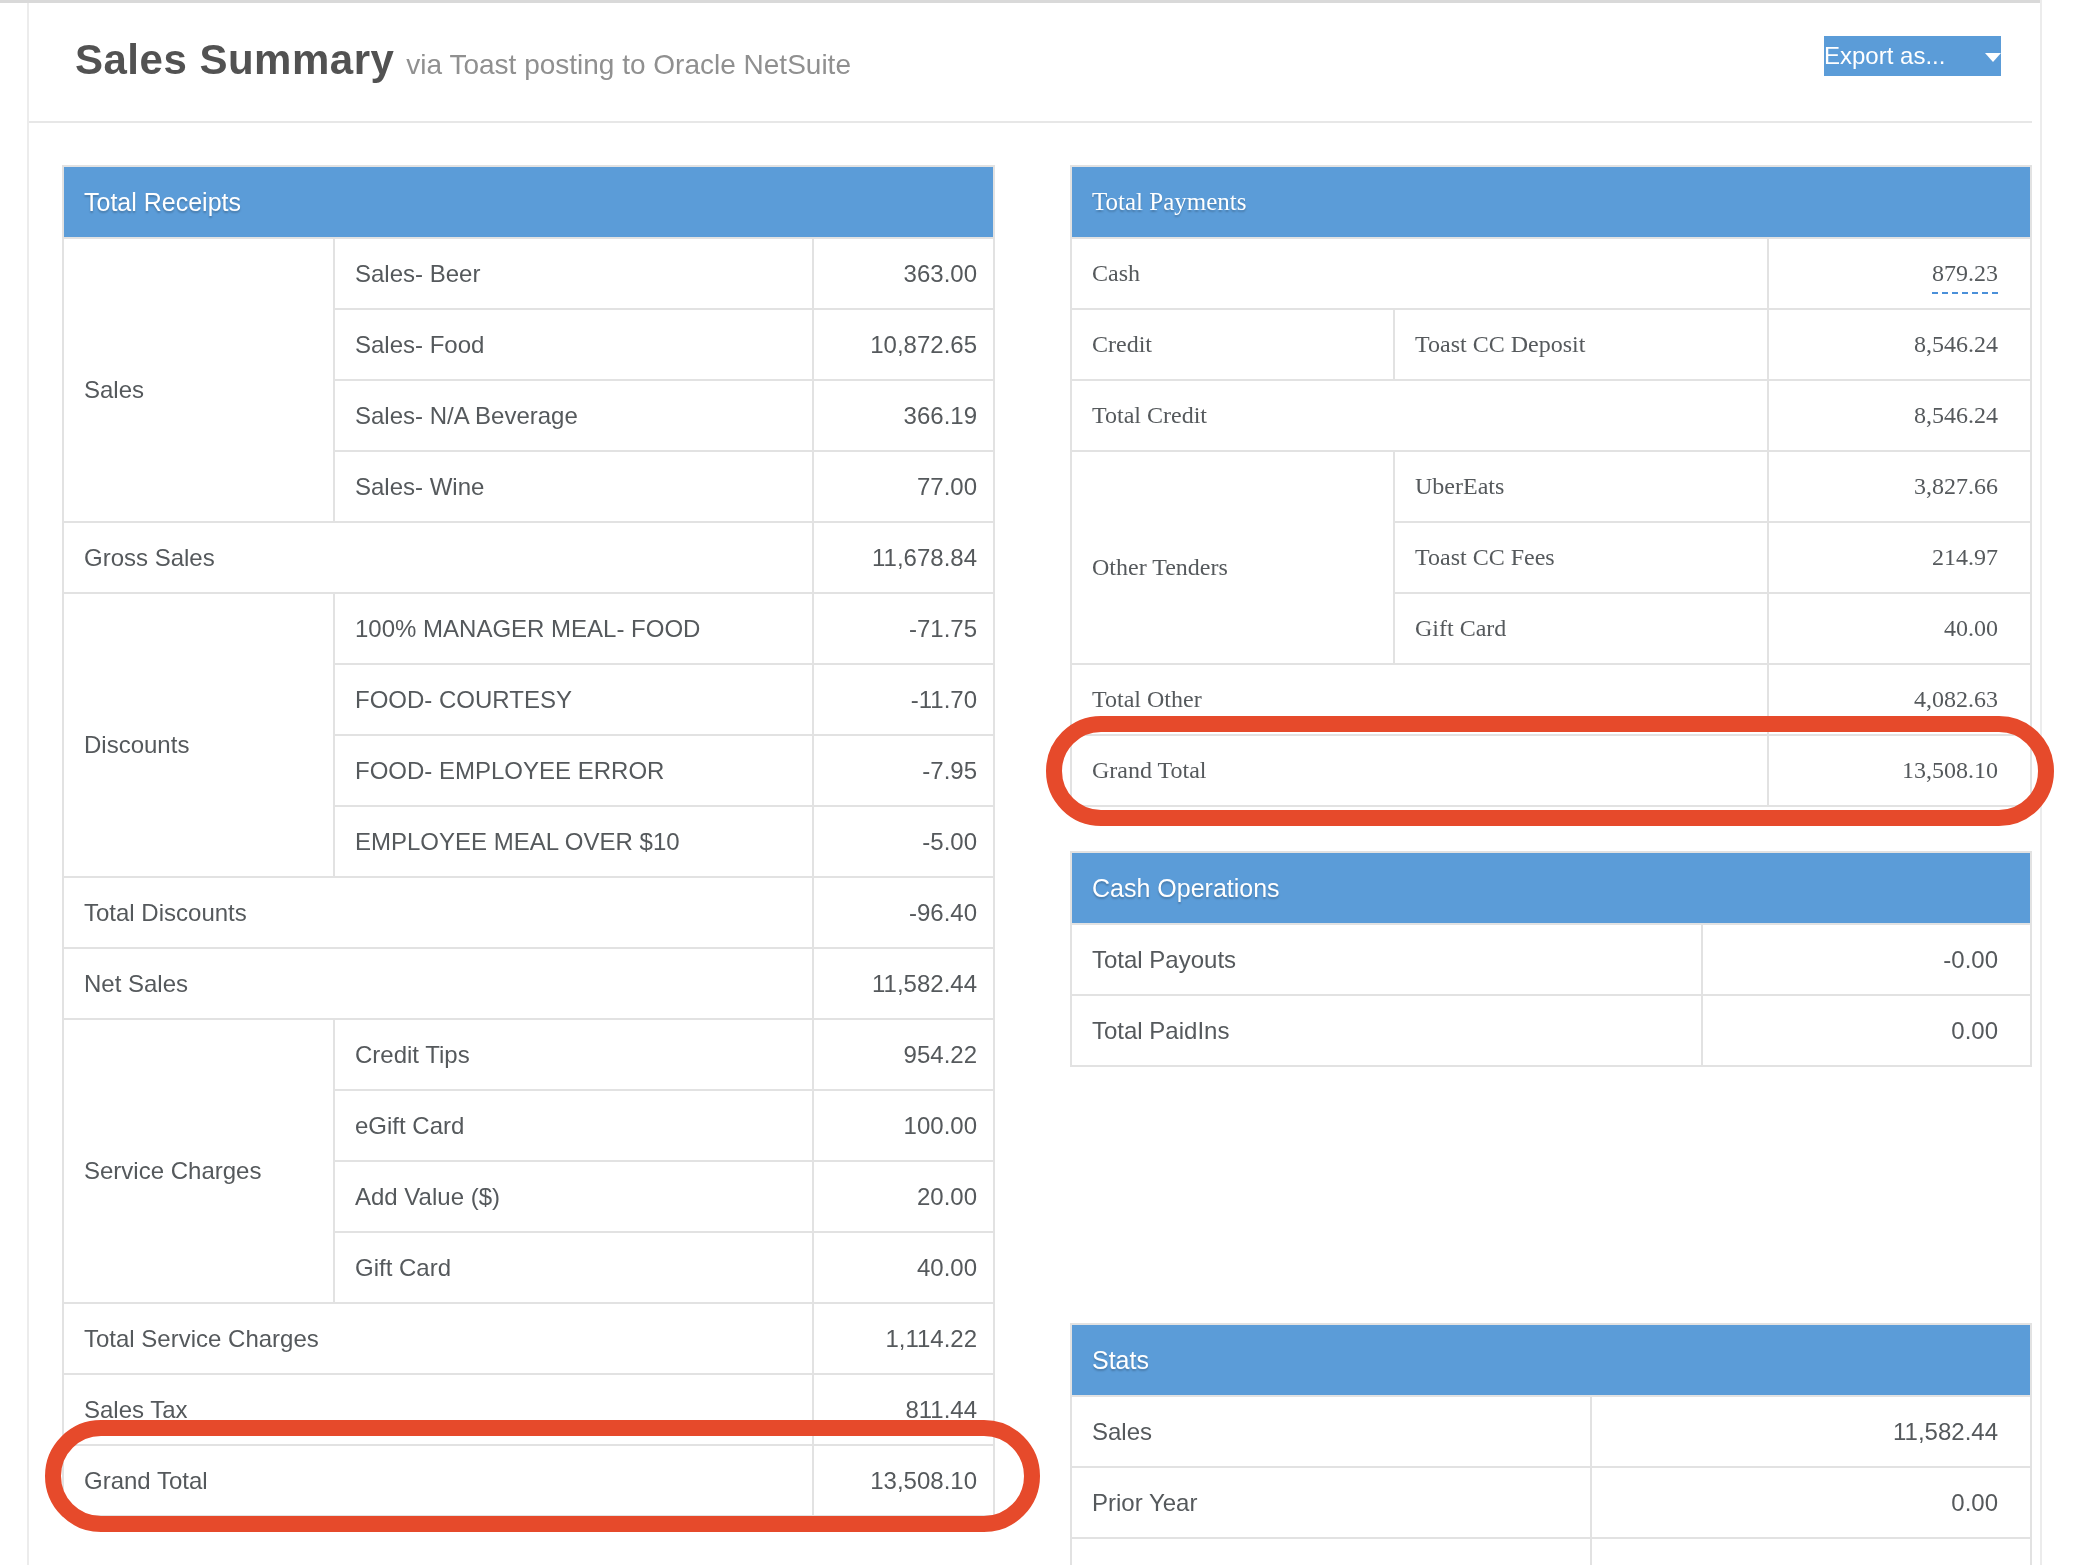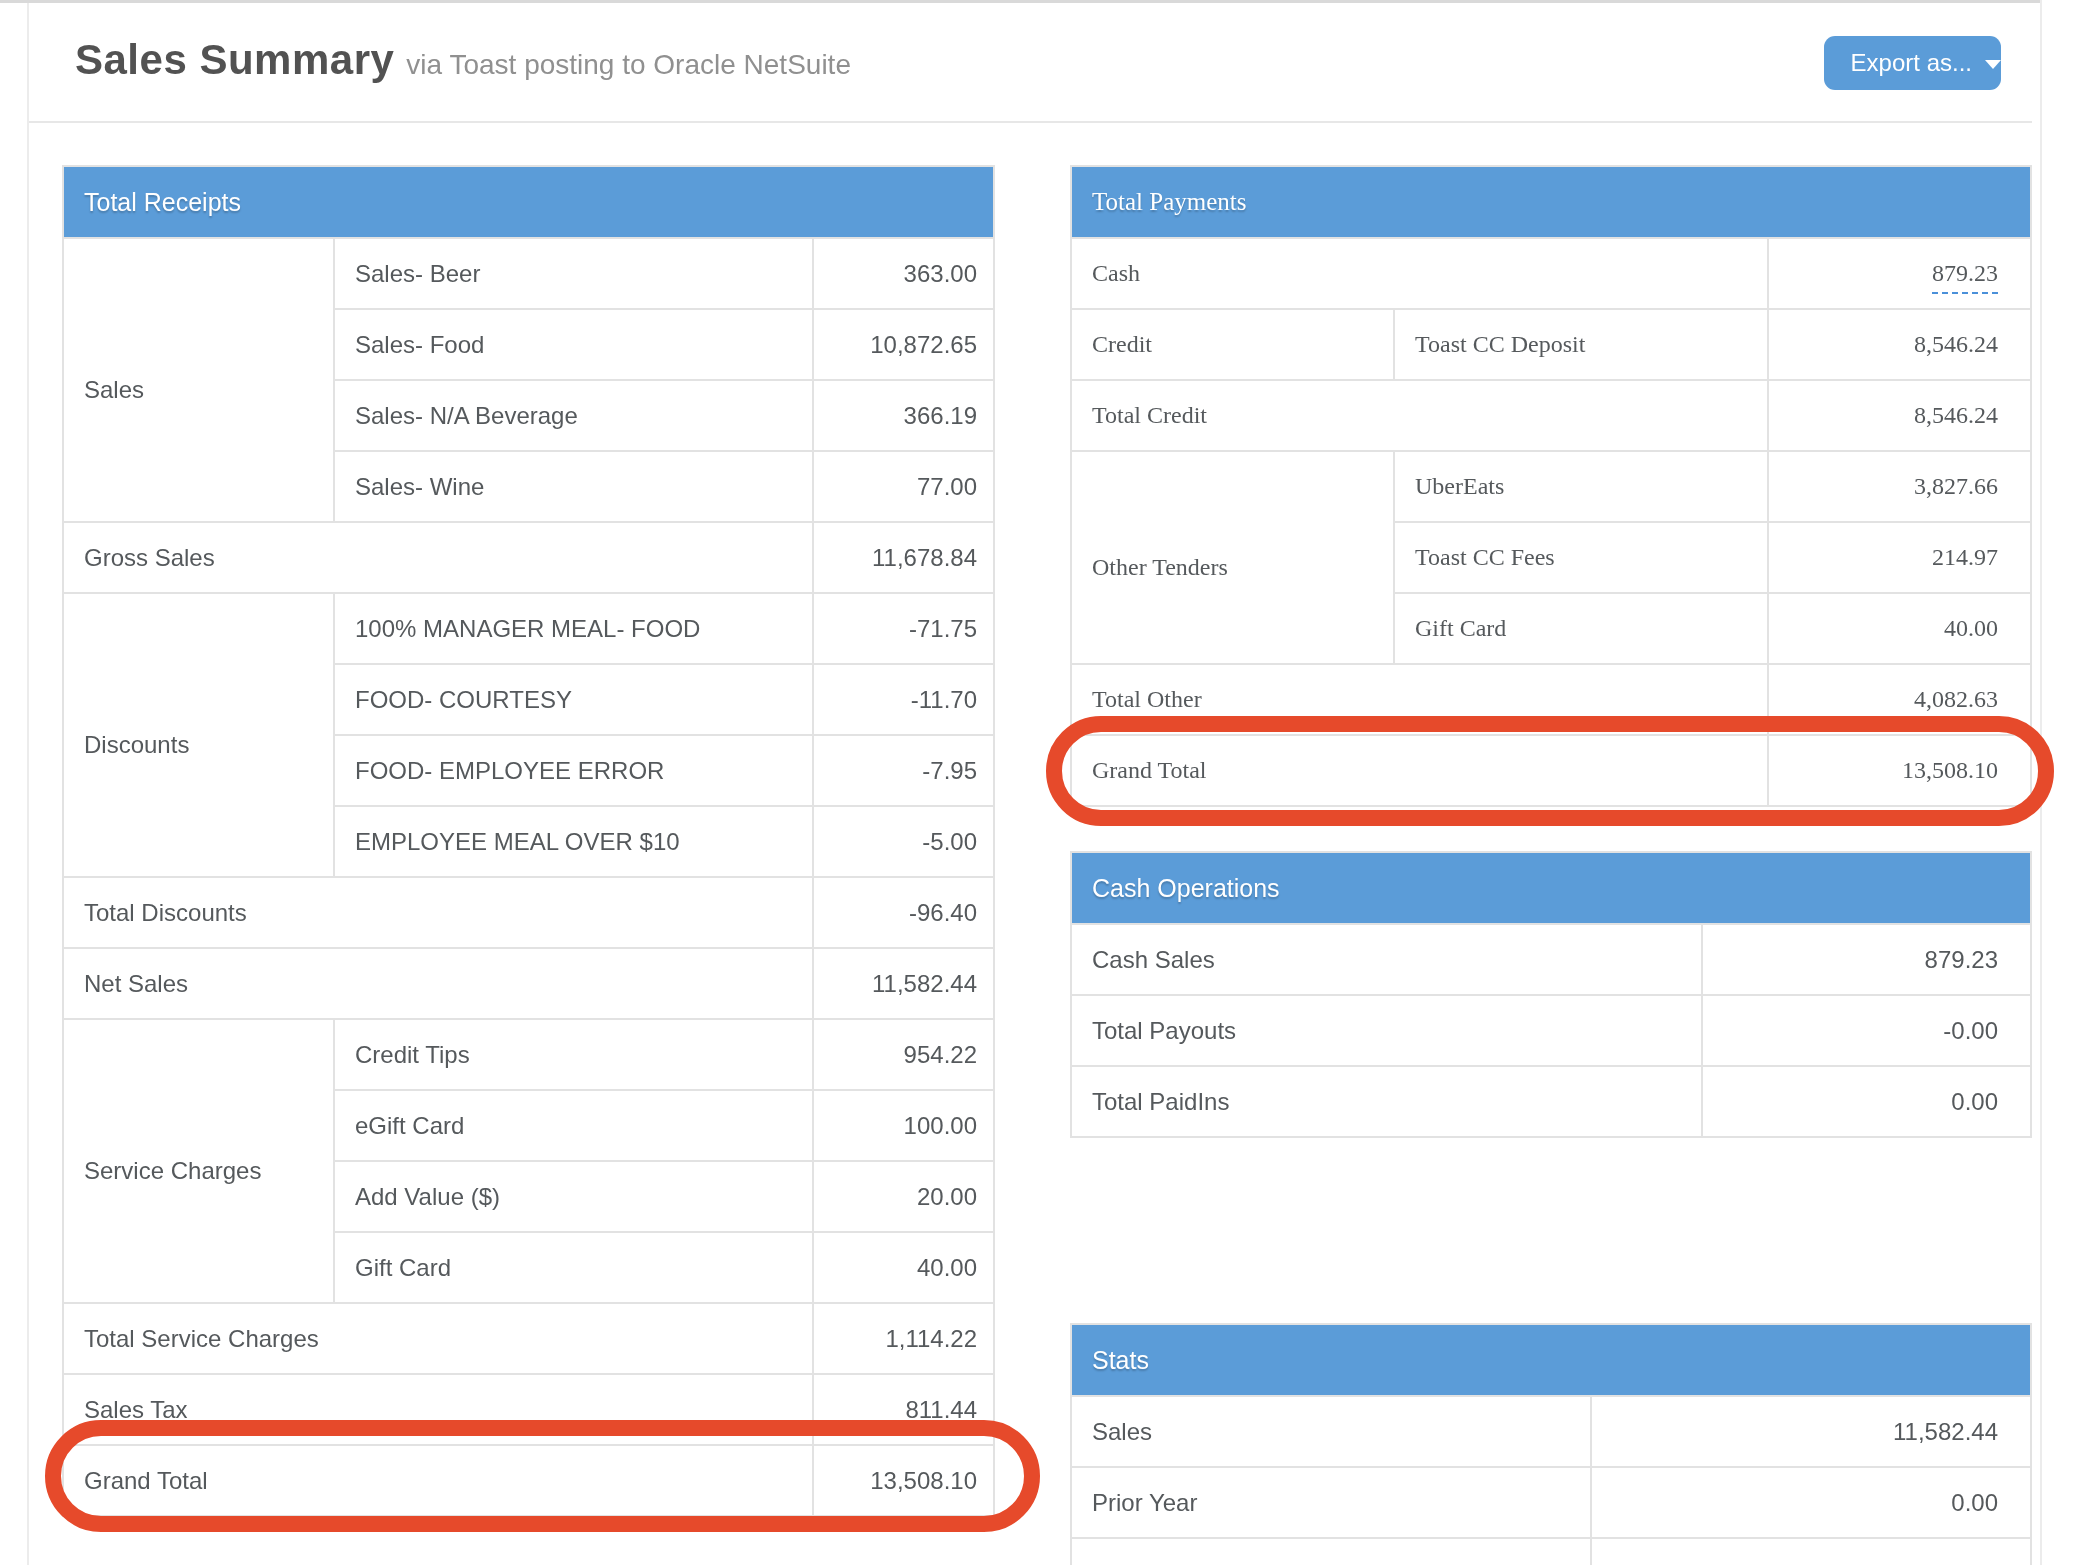--- a/index.html
+++ b/index.html
@@ -15,24 +15,24 @@
 
   .top-strip{position:absolute;left:0;top:0;width:2040px;height:3px;background:#d9d9d9;}
   .vline-left{position:absolute;left:27px;top:3px;width:2px;height:1562px;background:#ececec;}
   .vline-right{position:absolute;left:2040px;top:0;width:2px;height:1565px;background:#ececec;}
   .hdr-divider{position:absolute;left:29px;top:121px;width:2003px;height:2px;background:#e7e7e7;}
 
   .page-title{position:absolute;left:75px;top:34px;line-height:52px;white-space:nowrap;}
   .page-title .t1{font-size:42px;font-weight:700;color:#525252;letter-spacing:0.5px;}
   .page-title .t2{font-size:28px;font-weight:400;color:#909090;margin-left:12px;}
 
-  .export-btn{position:absolute;left:1824px;top:36px;width:177px;height:54px;
-    background:var(--accent-blue);border:none;border-radius:11px;color:#fff;
+  .export-btn{position:absolute;left:1824px;top:36px;width:177px;height:40px;
+    background:var(--accent-blue);border:none;border-radius:0;color:#fff;
     font-size:24px;font-family:inherit;cursor:pointer;
-    display:flex;align-items:center;justify-content:flex-end;}
+    display:flex;align-items:center;justify-content:space-between;}
   .export-btn .caret{width:0;height:0;border-left:8px solid transparent;
     border-right:8px solid transparent;border-top:9px solid #fff;
     display:inline-block;margin-left:13px;margin-top:3px;}
 
   table.tbl{position:absolute;border-collapse:collapse;table-layout:fixed;background:#fff;}
   .tbl th,.tbl td{border:2px solid var(--border-gray);overflow:hidden;}
   .tbl thead tr{height:72px;}
   .tbl tbody tr{height:71px;}
   .band{background:var(--accent-blue);color:#fff;font-size:25px;font-weight:400;
     text-align:left;padding-left:20px;text-shadow:0 2px 2px rgba(0,0,0,0.22);}
@@ -212,24 +212,20 @@
         <col style="width:631px">
         <col style="width:329px">
       </colgroup>
     <thead>
       <tr>
           <th colspan="2" class="band">Cash Operations</th>
         </tr>
     </thead>
     <tbody>
       <tr>
-        <td class="lbl">Cash Sales</td>
-        <td class="val">879.23</td>
-      </tr>
-      <tr>
         <td class="lbl">Total Payouts</td>
         <td class="val">-0.00</td>
       </tr>
       <tr>
         <td class="lbl">Total PaidIns</td>
         <td class="val">0.00</td>
       </tr>
     </tbody>
   </table>
 

